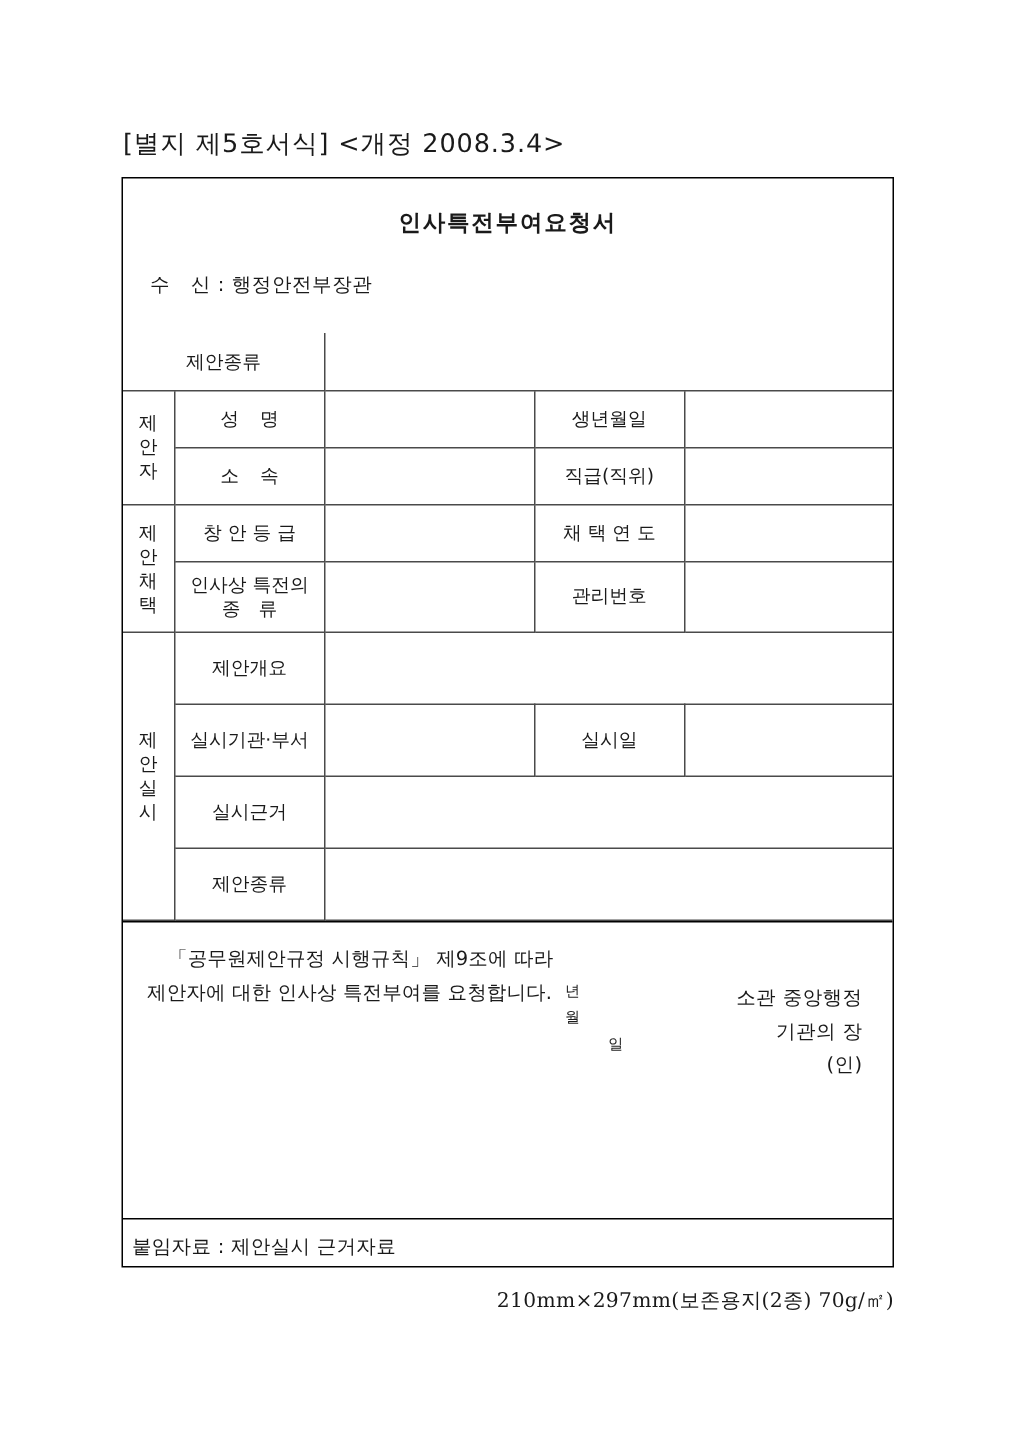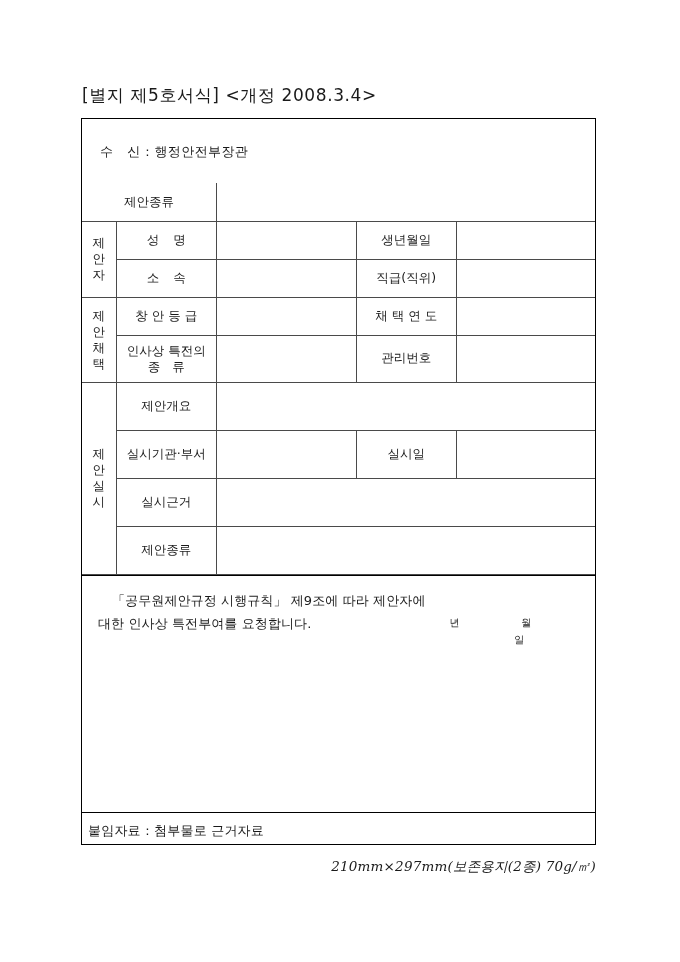--- a/index.html
+++ b/index.html
@@ -154,30 +154,32 @@
   .paper-spec {
     position: absolute;
     left: 81px;
     top: 858px;
     width: 515px;
     text-align: right;
     font-size: 13.5px;
     font-family: "DejaVu Serif", "Liberation Serif", serif;
     letter-spacing: 0.2px;
     white-space: nowrap;
-    font-style: italic;
   }
 </style>
 </head>
 <body>
 
 <div class="form-header">[별지 제5호서식] &lt;개정 2008.3.4&gt;</div>
 
 <div class="sheet">
 
+  <div class="title-block">
+    <div class="doc-title">인사특전부여요청서</div>
+  </div>
 
   <div class="addressee-block">
     <div class="addressee-line">
       <span class="sp">수 신</span><span>:</span>
       <span>행정안전부장관</span>
     </div>
   </div>
 
   <table class="main-table">
     <colgroup>
@@ -265,19 +267,20 @@
     <div class="statement-text">「공무원제안규정 시행규칙」 제9조에 따라 제안자에 대한 인사상 특전부여를 요청합니다.</div>
 
     <div class="date-line">
       <span>년</span>
       <span class="gap"></span>
       <span>월</span>
       <span class="gap"></span>
       <span>일</span>
     </div>
 
+    <div class="signer-line">소관 중앙행정기관의 장 (인)</div>
 
   </div>
 
-  <div class="attachment-block">붙임자료 : 첨부물로 근거자료</div>
+  <div class="attachment-block">붙임자료 : 제안실시 근거자료</div>
 </div>
 
 <div class="paper-spec">210mm×297mm(보존용지(2종) 70g/㎡)</div>
 
 </body></html>

